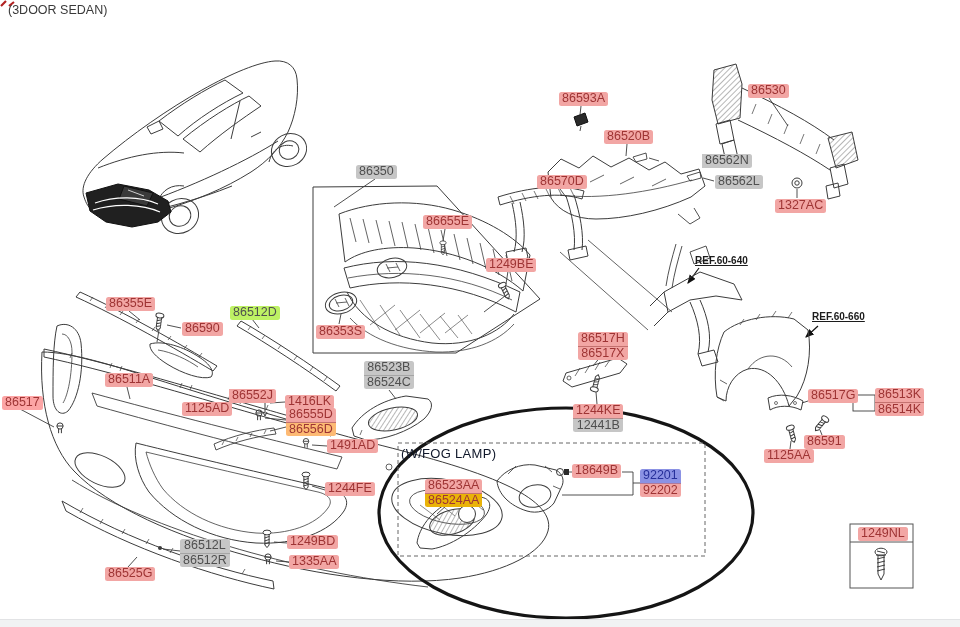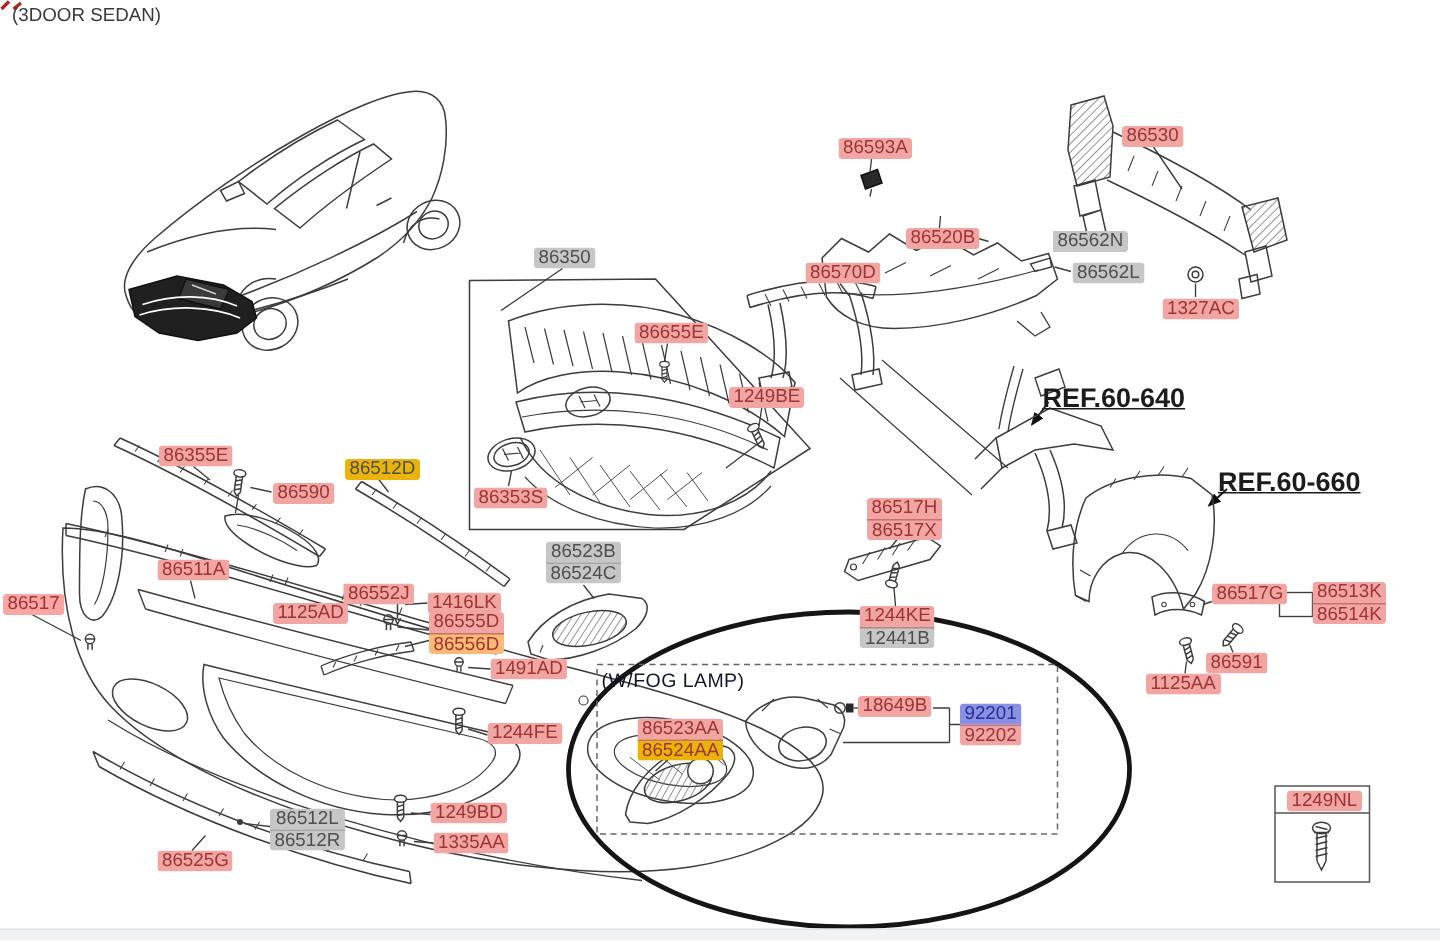--- a/index.html
+++ b/index.html
@@ -9,21 +9,21 @@
   #labels-layer{position:absolute;left:0;top:0;width:960px;height:450px;}
   .plabel{position:absolute;border-radius:2.5px;overflow:hidden;text-align:center;
           font-size:12.5px;line-height:13.5px;white-space:nowrap;cursor:pointer;}
   .plabel .row{padding:0 3px;}
   .row.pink + .row.pink{border-top:1px solid #c4716f;}
   .row.gray + .row.gray{border-top:1px solid #a5a5a5;}
   .row.blue + .row.pink{border-top:1px solid #b07a9a;}
   .row.pink + .row.gray{border-top:1px solid #b08888;}
   .txt{position:absolute;white-space:nowrap;}
   .txt.note{font-size:12.5px;color:#3a3a3a;}
-  .txt.ref{font-size:18px;font-weight:bold;color:#1c1c1c;text-decoration:underline;cursor:pointer;}
+  .txt.ref{font-size:10px;font-weight:bold;color:#1c1c1c;text-decoration:underline;cursor:pointer;}
   .txt.wfog{font-size:13px;color:#0f172a;letter-spacing:.3px;}
   #footer-bar{position:absolute;left:0;bottom:0;width:960px;height:7px;
               background:#f1f2f3;border-top:1px solid #e2e3e5;}
 </style>
 </head>
 <body>
 
 <div id="canvas">
 
 <svg id="art" width="960" height="627" viewBox="0 0 960 627">
@@ -249,21 +249,21 @@
       <div class="plabel" style="left: 316px; top: 325px;">
         <div class="row pink" style="background: rgb(242, 166, 164); color: rgb(158, 52, 52);">86353S</div>
       </div>
       <div class="plabel" style="left: 106px; top: 297px;">
         <div class="row pink" style="background: rgb(242, 166, 164); color: rgb(158, 52, 52);">86355E</div>
       </div>
       <div class="plabel" style="left: 182px; top: 322px;">
         <div class="row pink" style="background: rgb(242, 166, 164); color: rgb(158, 52, 52);">86590</div>
       </div>
       <div class="plabel" style="left: 230px; top: 306px;">
-        <div class="row gray" style="background: #eab308; color: rgb(79, 79, 79);">86512D</div>
+        <div class="row gray" style="background: #bef264; color: rgb(79, 79, 79);">86512D</div>
       </div>
       <div class="plabel" style="left: 105px; top: 373px;">
         <div class="row pink" style="background: rgb(242, 166, 164); color: rgb(158, 52, 52);">86511A</div>
       </div>
       <div class="plabel" style="left: 2px; top: 396px;">
         <div class="row pink" style="background: #fca5a5; color: rgb(158, 52, 52);">86517</div>
       </div>
       <div class="plabel" style="left: 201px; top: 389px; padding-left: 28px;">
         <div class="row pink" style="background: rgb(242, 166, 164); color: rgb(158, 52, 52);">86552J</div>
       </div>
@@ -296,21 +296,21 @@
       </div>
       <div class="plabel" style="left: 289px; top: 555px;">
         <div class="row pink" style="background: rgb(242, 166, 164); color: rgb(158, 52, 52);">1335AA</div>
       </div>
       <div class="plabel" style="left: 105px; top: 567px;">
         <div class="row pink" style="background: rgb(242, 166, 164); color: rgb(158, 52, 52);">86525G</div>
       </div>
       <div class="plabel" style="left: 559px; top: 92px;">
         <div class="row pink" style="background: rgb(242, 166, 164); color: rgb(158, 52, 52);">86593A</div>
       </div>
-      <div class="plabel" style="left: 604px; top: 130px; margin-top: 22px;">
+      <div class="plabel" style="left: 604px; top: 130px;">
         <div class="row pink" style="background: rgb(242, 166, 164); color: rgb(158, 52, 52);">86520B</div>
       </div>
       <div class="plabel" style="left: 660px; top: 154px;">
         <div class="row gray" style="background: rgb(198, 198, 198); color: rgb(79, 79, 79); margin-left: 42px;">86562N</div>
       </div>
       <div class="plabel" style="left: 715px; top: 175px;">
         <div class="row gray" style="background: rgb(198, 198, 198); color: rgb(79, 79, 79);">86562L</div>
       </div>
       <div class="plabel" style="left: 537px; top: 175px;">
         <div class="row pink" style="background: rgb(242, 166, 164); color: rgb(158, 52, 52);">86570D</div>

